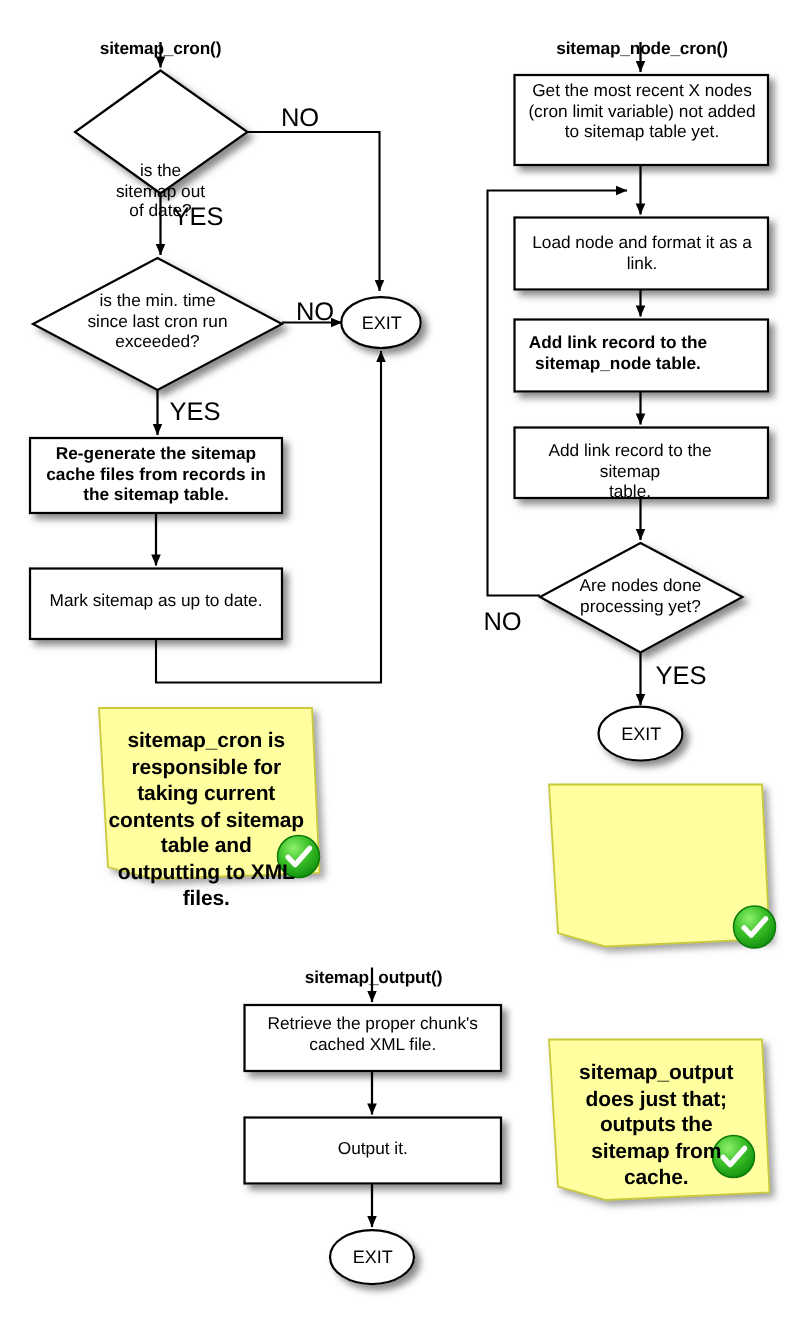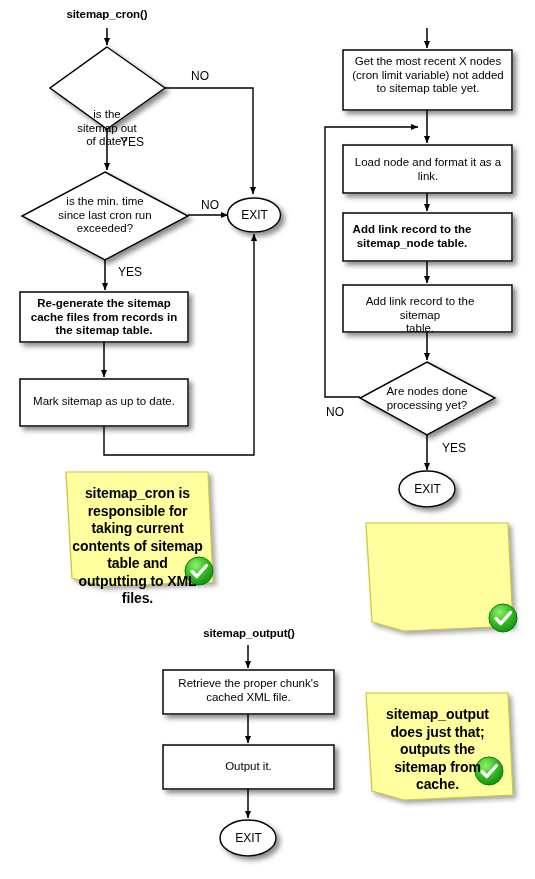--- a/index.html
+++ b/index.html
@@ -33,35 +33,36 @@
     color: #000000;
     line-height: 1.18;
     text-align: center;
     white-space: pre-line;
     pointer-events: none;
   }
   .fn-title {
     font-size: 11.5px;
     font-weight: bold;
     letter-spacing: -0.1px;
+    margin-top: 19px;
   }
   .box-text {
     font-size: 11.5px;
     font-weight: normal;
   }
   .diamond-text {
     font-size: 11.5px;
     font-weight: normal;
   }
   .exit-text {
     font-size: 12px;
     font-weight: normal;
   }
   .edge-label {
-    font-size: 12px;
+    font-size: 17px;
     font-weight: normal;
   }
   .note-text {
     font-size: 14px;
     font-weight: bold;
     line-height: 1.25;
     letter-spacing: -0.1px;
     text-align: center;
   }
 </style>
@@ -210,20 +211,21 @@
   <div class="lbl edge-label" style="left:110px; top:265px; width:40px;">YES</div>
 
   <div class="lbl exit-text" style="left:228px; top:208px; width:53px;">EXIT</div>
 
   <div class="lbl box-text" style="left:24px; top:297px; width:160px;font-weight:bold;">Re-generate the sitemap
 cache files from records in
 the sitemap table.</div>
 
   <div class="lbl box-text" style="left:24px; top:395px; width:160px;">Mark sitemap as up to date.</div>
 
+  <div class="lbl fn-title" style="left:350px; top:8px; width:156px;">sitemap_node_cron()</div>
 
   <div class="lbl box-text" style="left:347px; top:55px; width:162px;">Get the most recent X nodes
 (cron limit variable) not added
 to sitemap table yet.</div>
 
   <div class="lbl box-text" style="left:347px; top:156px; width:162px;">Load node and format it as a
 link.</div>
 
   <div class="lbl box-text" style="left:331px; top:223px; width:162px;font-weight:bold;">Add link record to the
 sitemap_node table.</div>

